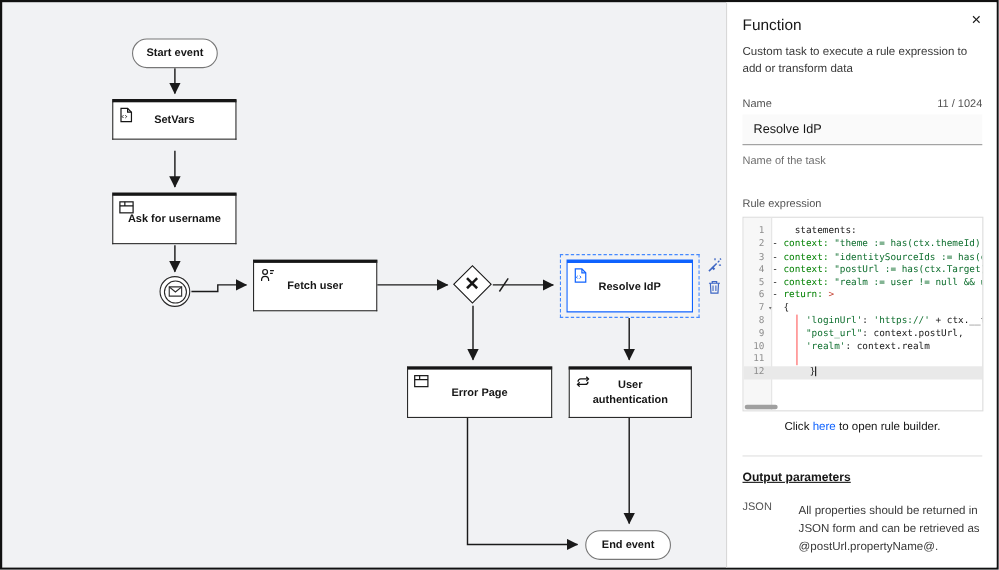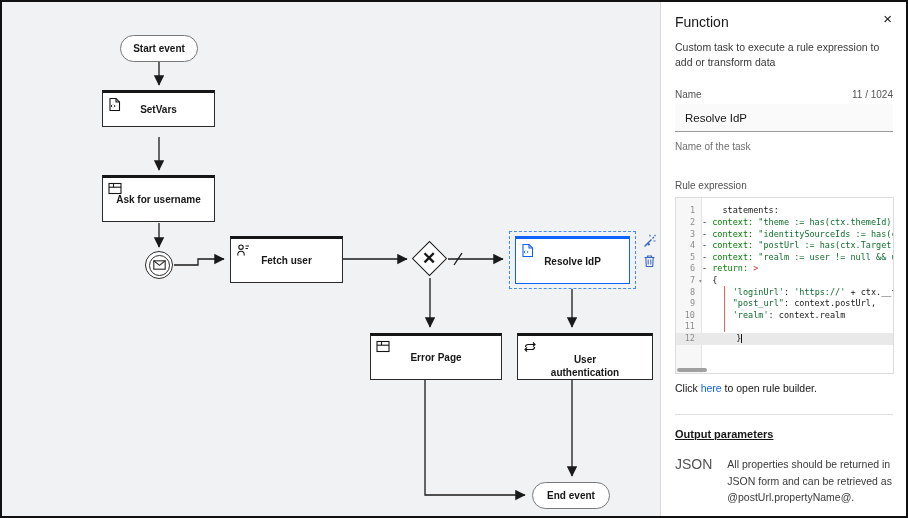--- a/index.html
+++ b/index.html
@@ -48,26 +48,26 @@
   .cm-row { position:relative; display:flex; height:11.6px; line-height:11.6px; white-space:pre; }
   .cm-row.active { background:#e9e9e9;gap:24px; }
   .cm-gut { position:relative; z-index:1; width:26px; flex:0 0 26px; text-align:right; padding-right:7px; color:#8d8d8d; }
   .cm-gut .fold { position:absolute; right:0px; top:0; font-size:6px; color:#6f6f6f; }
   .cm-code { flex:1; overflow:hidden; color:#161616; }
   .tok-p { color:#161616; } .tok-k { color:#008000; } .tok-s { color:#0e6e2e; } .tok-r { color:#c23a2b; }
   .cursor { display:inline-block; width:1px; height:9px; background:#161616; vertical-align:middle; }
   .red-guide { position:absolute; left:48px; top:88px; width:1px; height:46px; background:#ff5c5c; }
   .hscroll-thumb { position:absolute; left:1px; bottom:1px; width:30px; height:4px; background:#a0a0a0; border-radius:2px; }
 
-  .click-row { margin-top:8px; font-size:10.5px; color:#161616; }
+  .click-row { margin-top:8px; font-size:10.5px; color:#161616;text-align:center; }
   .link { color:#0f62fe; text-decoration:none; cursor:pointer; }
   .divider { margin-top:20px; border-top:1px solid #e0e0e0; }
   .out-heading { margin-top:13px; font-size:11px; font-weight:bold;text-decoration:underline; }
   .json-row { margin-top:16px; display:flex; gap:15px; }
-  .json-key { flex:0 0 36px; font-size:14px; color:#525252; }
+  .json-key { flex:0 0 36px; font-size:10px; color:#525252; }
   .json-desc { font-size:10.5px; line-height:1.55; color:#393939; }
 </style>
 </head>
 <body>
 
 <div class="frame">
 
   <div class="canvas">
 
     <svg class="edges" viewBox="0 0 658 514">
@@ -159,21 +159,21 @@
 
     <div class="node task" style="left:368px; top:331px; width:132px; height:47px;">
       <svg class="nicon" width="14" height="13" viewBox="0 0 14 13">
         <rect x="1" y="1.5" width="12" height="10" fill="none" stroke="#161616" stroke-width="1.1"></rect>
         <path d="M1 5.2 H13" stroke="#161616" stroke-width="1.1"></path>
         <path d="M5.5 1.5 V5.2" stroke="#161616" stroke-width="1.1"></path>
       </svg>
       <span>Error Page</span>
     </div>
 
-    <div class="node task" style="left:515px; top:331px; width:136px; height:47px; line-height:1.25;align-items:flex-end;">
+    <div class="node task" style="left:515px; top:331px; width:112px; height:47px; line-height:1.25;">
       <svg class="nicon" width="14" height="14" viewBox="0 0 14 14">
         <path d="M12 4.5 H5 C3.6 4.5 2.5 5.6 2.5 7" fill="none" stroke="#161616" stroke-width="1.2"></path>
         <path d="M10 2.5 L12 4.5 L10 6.5" fill="none" stroke="#161616" stroke-width="1.2"></path>
         <path d="M2 9.5 H9 C10.4 9.5 11.5 8.4 11.5 7" fill="none" stroke="#161616" stroke-width="1.2"></path>
         <path d="M4 7.5 L2 9.5 L4 11.5" fill="none" stroke="#161616" stroke-width="1.2"></path>
       </svg>
       <span style="width:74px">User authentication</span>
     </div>
 
     <div class="node event" style="left:530px; top:480px; width:78px; height:27px;">

